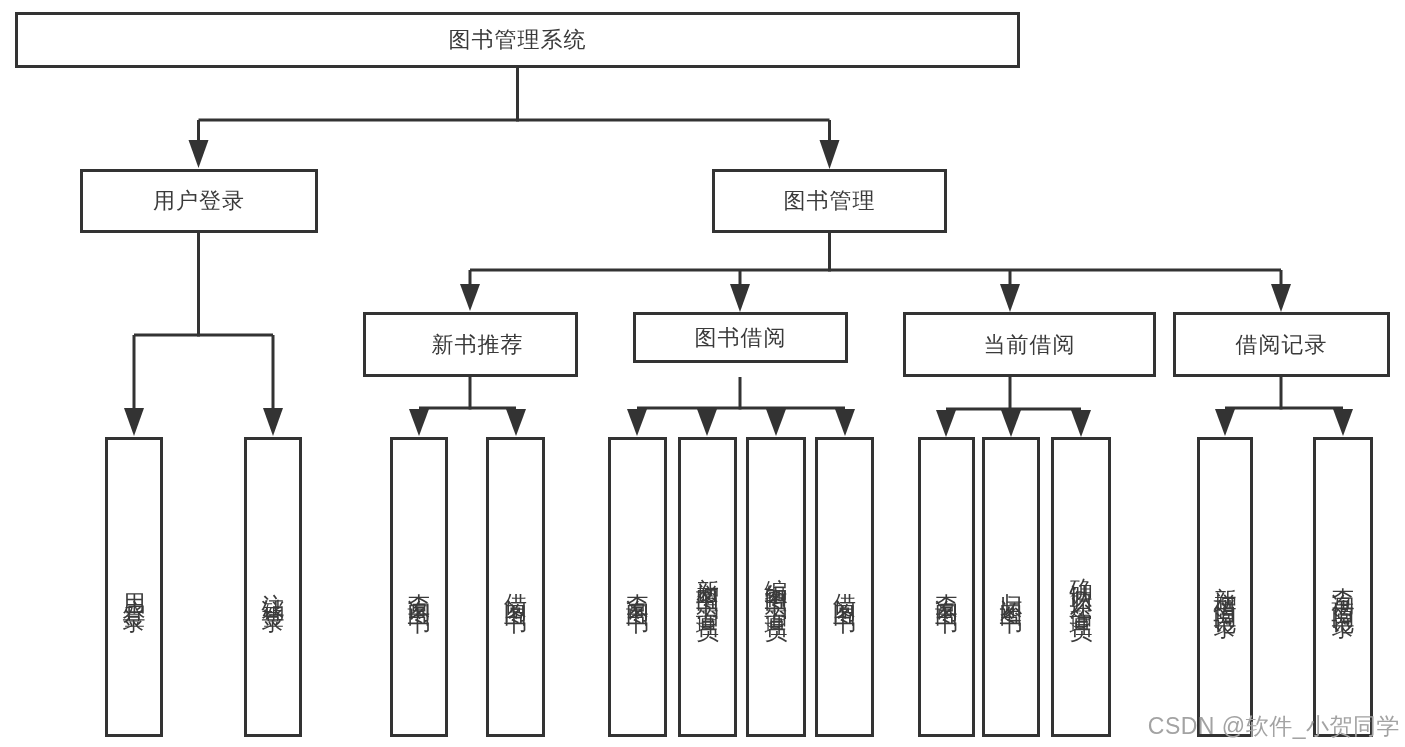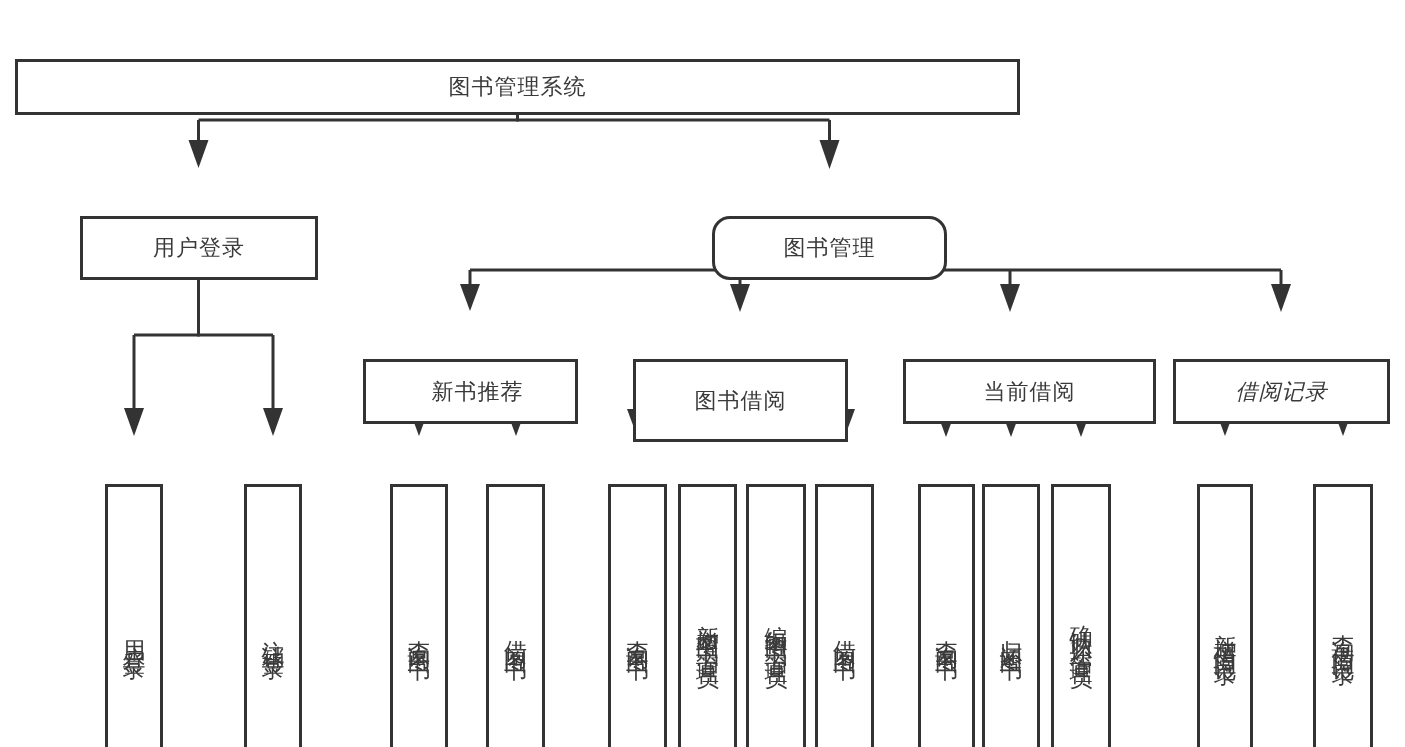--- a/index.html
+++ b/index.html
@@ -26,21 +26,20 @@
   }
   .box {
     position: absolute;
     box-sizing: border-box;
     border: 3px solid var(--line, #333333);
     background: #ffffff;
     display: flex;
     align-items: center;
     justify-content: center;
     z-index: 1;
-    margin-top: 47px;
   }
   .hlabel {
     font-size: 22px;
     letter-spacing: 1px;
     white-space: nowrap;
   }
   .vbox .vlabel {
     writing-mode: vertical-rl;
     text-orientation: mixed;
     font-size: 23px;
@@ -121,34 +120,34 @@
     </g>
   </svg>
 
   <div class="box" style="left:15px; top:12px; width:1005px; height:56px;">
     <span class="hlabel">图书管理系统</span>
   </div>
 
   <div class="box" style="left:80px; top:169px; width:238px; height:64px;">
     <span class="hlabel">用户登录</span>
   </div>
-  <div class="box" style="left:712px; top:169px; width:235px; height:64px;border-radius:18px;">
+  <div class="box" style="left:712px; top:169px; width:235px; height:64px;">
     <span class="hlabel">图书管理</span>
   </div>
 
   <div class="box" style="left:363px; top:312px; width:215px; height:65px;padding-left:14px;">
     <span class="hlabel">新书推荐</span>
   </div>
-  <div class="box" style="left:633px; top:312px; width:215px; height:83px;text-align:center;">
+  <div class="box" style="left:633px; top:312px; width:215px; height:51px;text-align:center;">
     <span class="hlabel">图书借阅</span>
   </div>
   <div class="box" style="left:903px; top:312px; width:253px; height:65px;">
     <span class="hlabel">当前借阅</span>
   </div>
-  <div class="box" style="left:1173px; top:312px; width:217px; height:65px;font-style:italic;">
+  <div class="box" style="left:1173px; top:312px; width:217px; height:65px;">
     <span class="hlabel">借阅记录</span>
   </div>
 
   <div class="box vbox" style="left:105px; top:437px; width:58px; height:300px;">
     <span class="vlabel">用户登录</span>
   </div>
   <div class="box vbox" style="left:244px; top:437px; width:58px; height:300px;">
     <span class="vlabel">注销登录</span>
   </div>
 
@@ -182,14 +181,15 @@
     <span class="vlabel">确认归还（管理员）</span>
   </div>
 
   <div class="box vbox" style="left:1197px; top:437px; width:56px; height:300px;">
     <span class="vlabel">新增借阅记录</span>
   </div>
   <div class="box vbox" style="left:1313px; top:437px; width:60px; height:300px;">
     <span class="vlabel">查询借阅记录</span>
   </div>
 
+  <div class="watermark">CSDN @软件_小贺同学</div>
 
 </div>
 
 </body></html>

